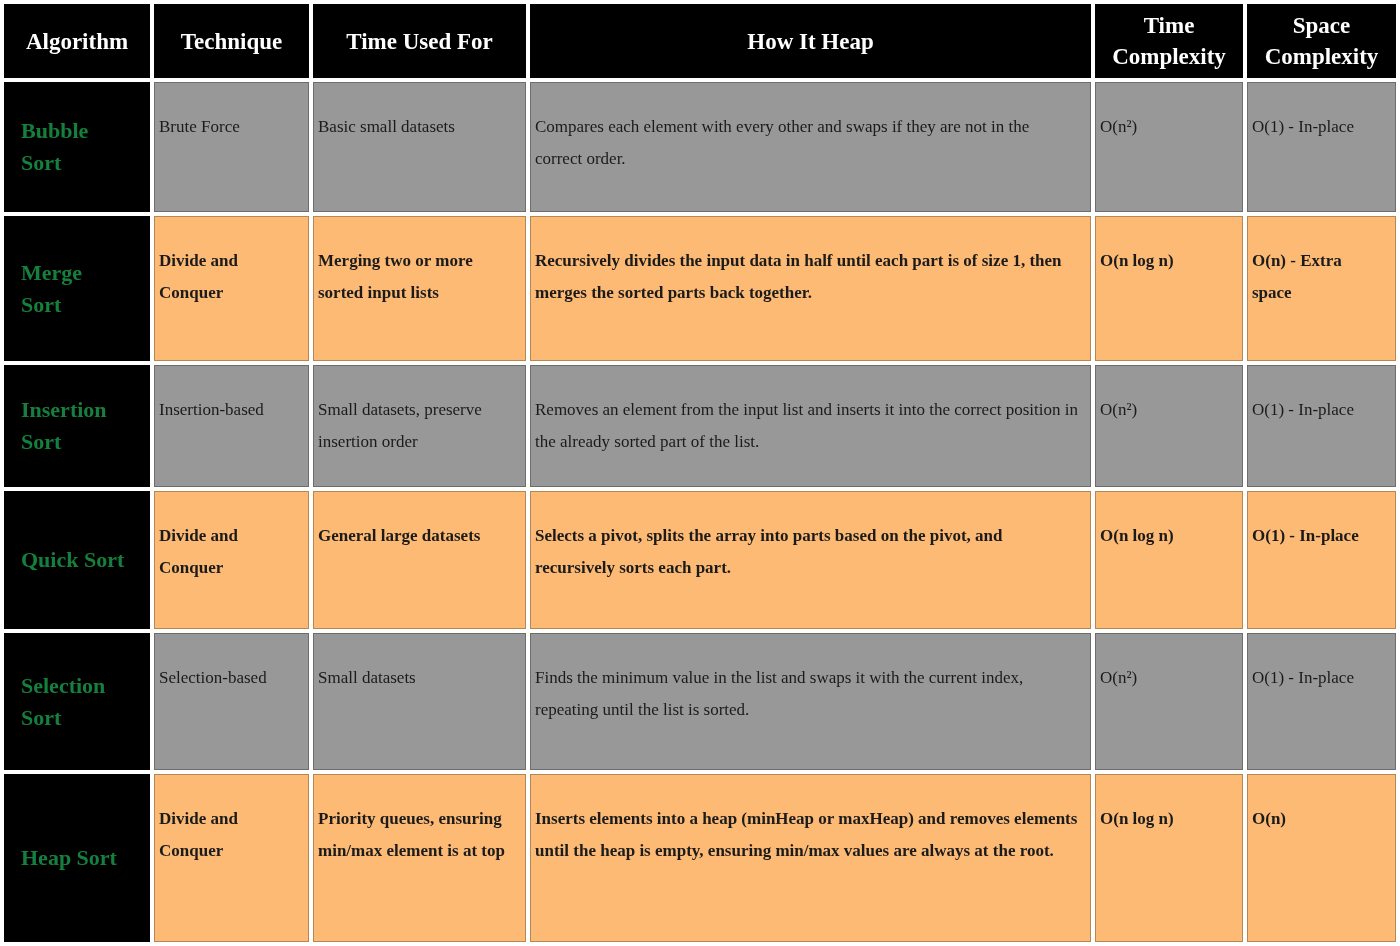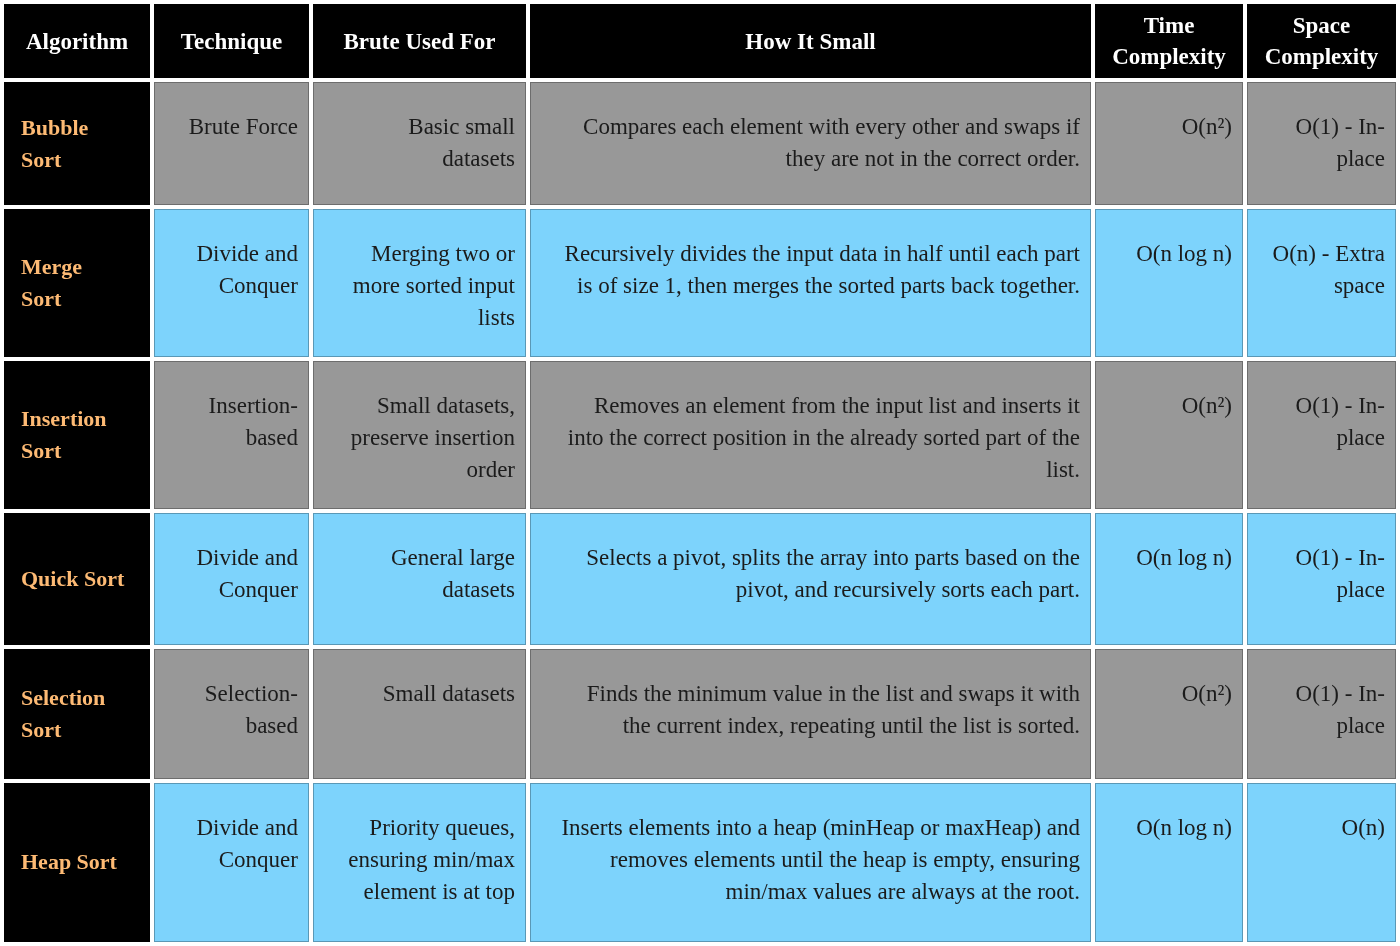--- a/index.html
+++ b/index.html
@@ -32,61 +32,61 @@
     font-size: 23px;
     line-height: 31px;
     text-align: center;
     vertical-align: middle;
     border: 1px solid #000000;
     padding: 2px 4px;
   }
   
   td.alg {
     background: #000000;
-    color: #fdba74;
+    color: #15803d;
     font-weight: bold;
     font-size: 22px;
     line-height: 32px;
     vertical-align: middle;
     text-align: left;
     padding: 4px 10px 4px 16px;
     border: 1px solid #000000;
     white-space: pre-line;
   }
   
   td.cell {
     color: #1b1b1b;
-    font-size: 23px;
+    font-size: 17px;
     line-height: 32px;
     vertical-align: top;
-    text-align: right;
-    padding: 28px 10px 18px 22px;
+    text-align: left;
+    padding: 28px 10px 18px 4px;
     border: 1px solid rgba(0,0,0,0.28);
   }
   tr.shade-dark td.cell  { background: #989898; }
-  tr.shade-light td.cell { background: #7dd3fc; }
+  tr.shade-light td.cell { background: #fdba74; font-weight: bold; }
 </style>
 </head>
 <body>
 
 <table class="algo-table">
   <colgroup>
     <col style="width:146px">
     <col style="width:155px">
     <col style="width:213px">
     <col style="width:561px">
     <col style="width:148px">
     <col style="width:149px">
   </colgroup>
   <thead>
     <tr style="height:74px">
       <th class="hdr">Algorithm</th>
       <th class="hdr">Technique</th>
-      <th class="hdr">Brute Used For</th>
-      <th class="hdr">How It Small</th>
+      <th class="hdr">Time Used For</th>
+      <th class="hdr">How It Heap</th>
       <th class="hdr">Time Complexity</th>
       <th class="hdr">Space Complexity</th>
     </tr>
   </thead>
   <tbody>
     <tr class="shade-dark" style="height:120px">
       <td class="alg">Bubble
 Sort</td>
       <td class="cell">Brute Force</td>
       <td class="cell">Basic small datasets</td>

